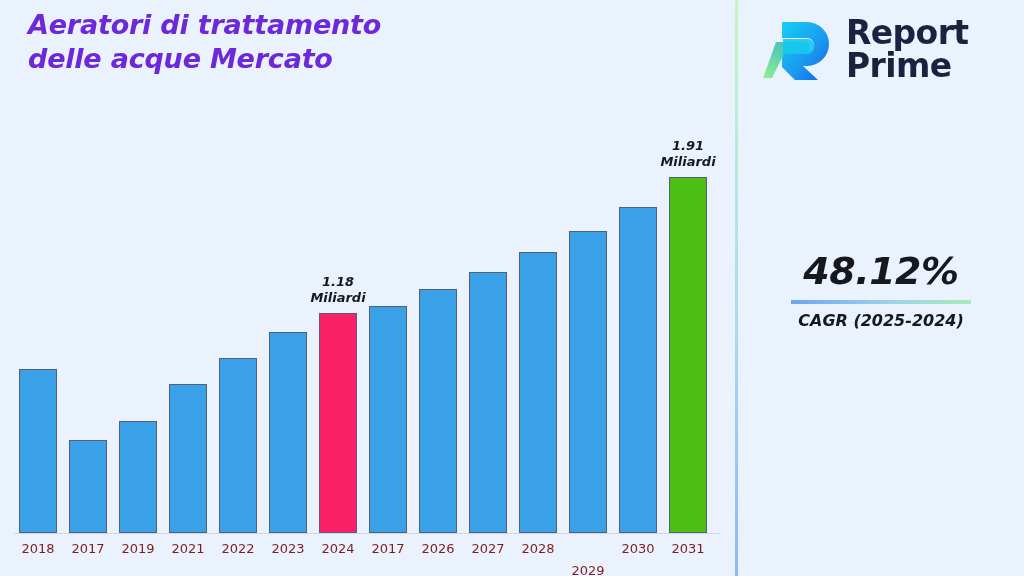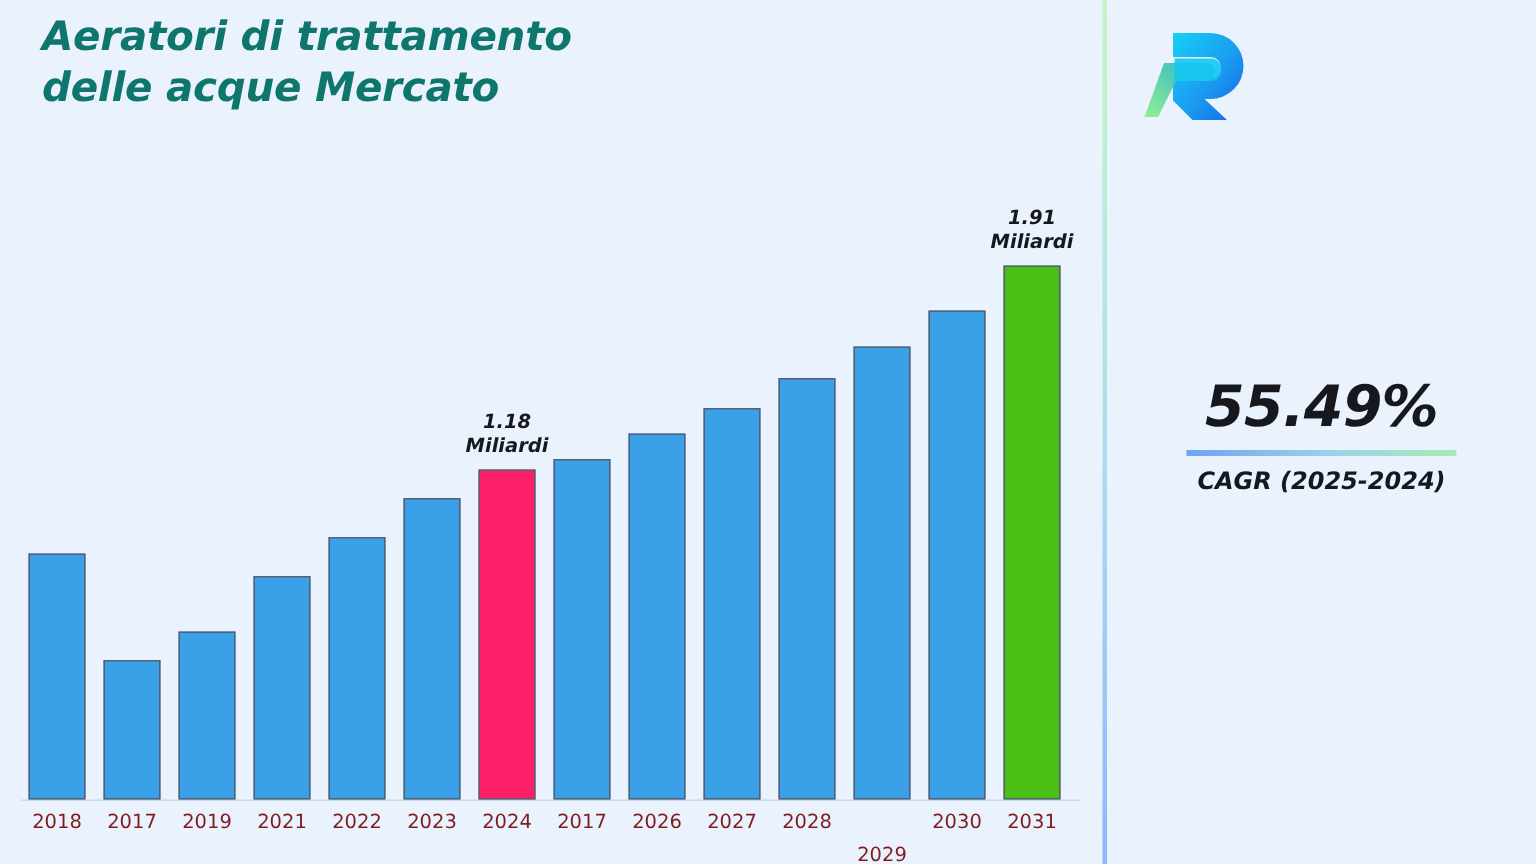--- a/index.html
+++ b/index.html
@@ -32,21 +32,21 @@
 
   .chart-title {
     position: absolute;
     left: 28px;
     top: 8px;
     width: 400px;
     font-size: 27px;
     line-height: 34px;
     font-style: italic;
     font-weight: 600;
-    color: #0f766e;
+    color: #6d28d9;
     letter-spacing: -0.2px;
     white-space: pre-line;
   }
 
   .plot {
     position: absolute;
     left: 0;
     top: 0;
     width: 736px;
     height: 576px;
@@ -225,22 +225,26 @@
               <stop offset="0%" stop-color="#8ef08a"></stop>
               <stop offset="55%" stop-color="#4dc9b0"></stop>
               <stop offset="100%" stop-color="#21b9e0"></stop>
             </linearGradient>
           </defs>
           <path d="M20 10 H45 A22 22 0 0 1 45 54 H41 L56 68 H33 L20 55 V40 H45 A7 7 0 0 0 45 26 H20 Z" fill="url(#gradTop)"></path>
           <path d="M14 30 H42 A6 6 0 0 1 42 42 H22 L10 66 H1 L14 30 Z" fill="url(#gradLeft)" opacity="0.95"></path>
           <path d="M21 42 H47 A8 8 0 0 0 47 27 H21 Z" fill="#13c6f2" opacity="0.9"></path>
         </svg>
       </span>
+      <span class="logo-text">
+        <span class="l1">Report</span>
+        <span class="l2">Prime</span>
+      </span>
     </div>
 
     <div class="cagr-block">
-      <div class="cagr-value">55.49%</div>
+      <div class="cagr-value">48.12%</div>
       <div class="cagr-rule"></div>
       <div class="cagr-caption">CAGR (2025-2024)</div>
     </div>
 
   </div>
 </div>
 
 </body></html>

